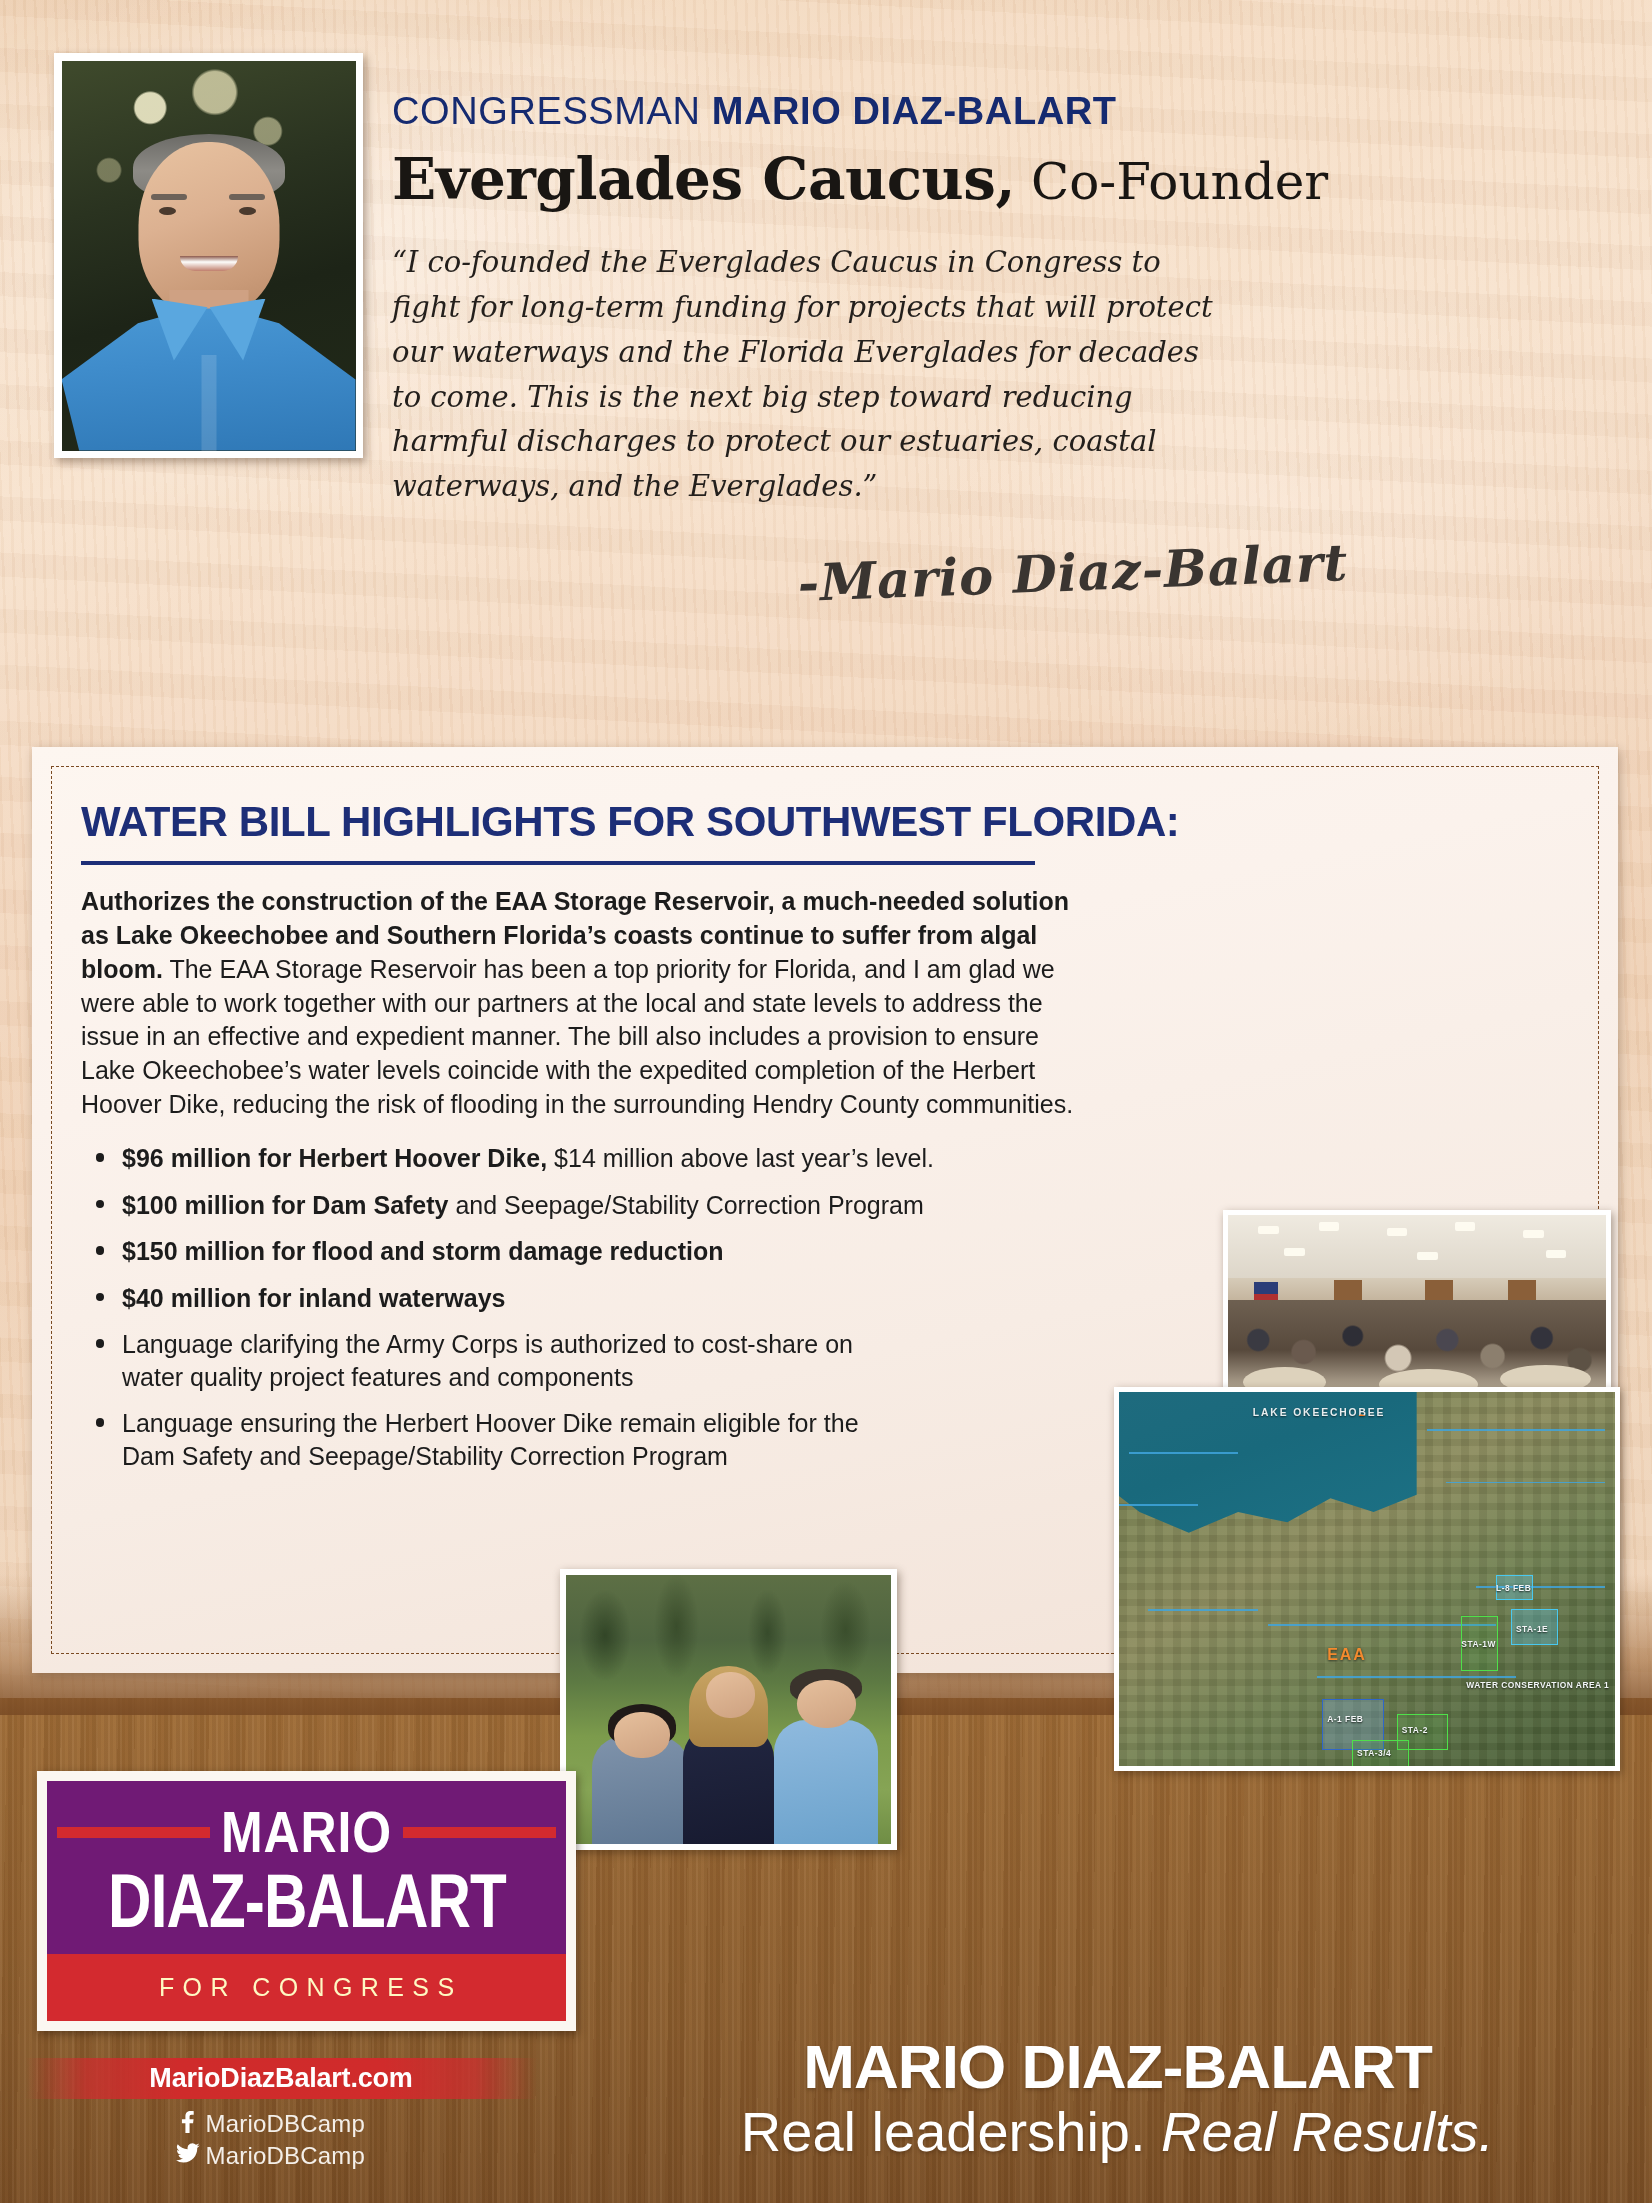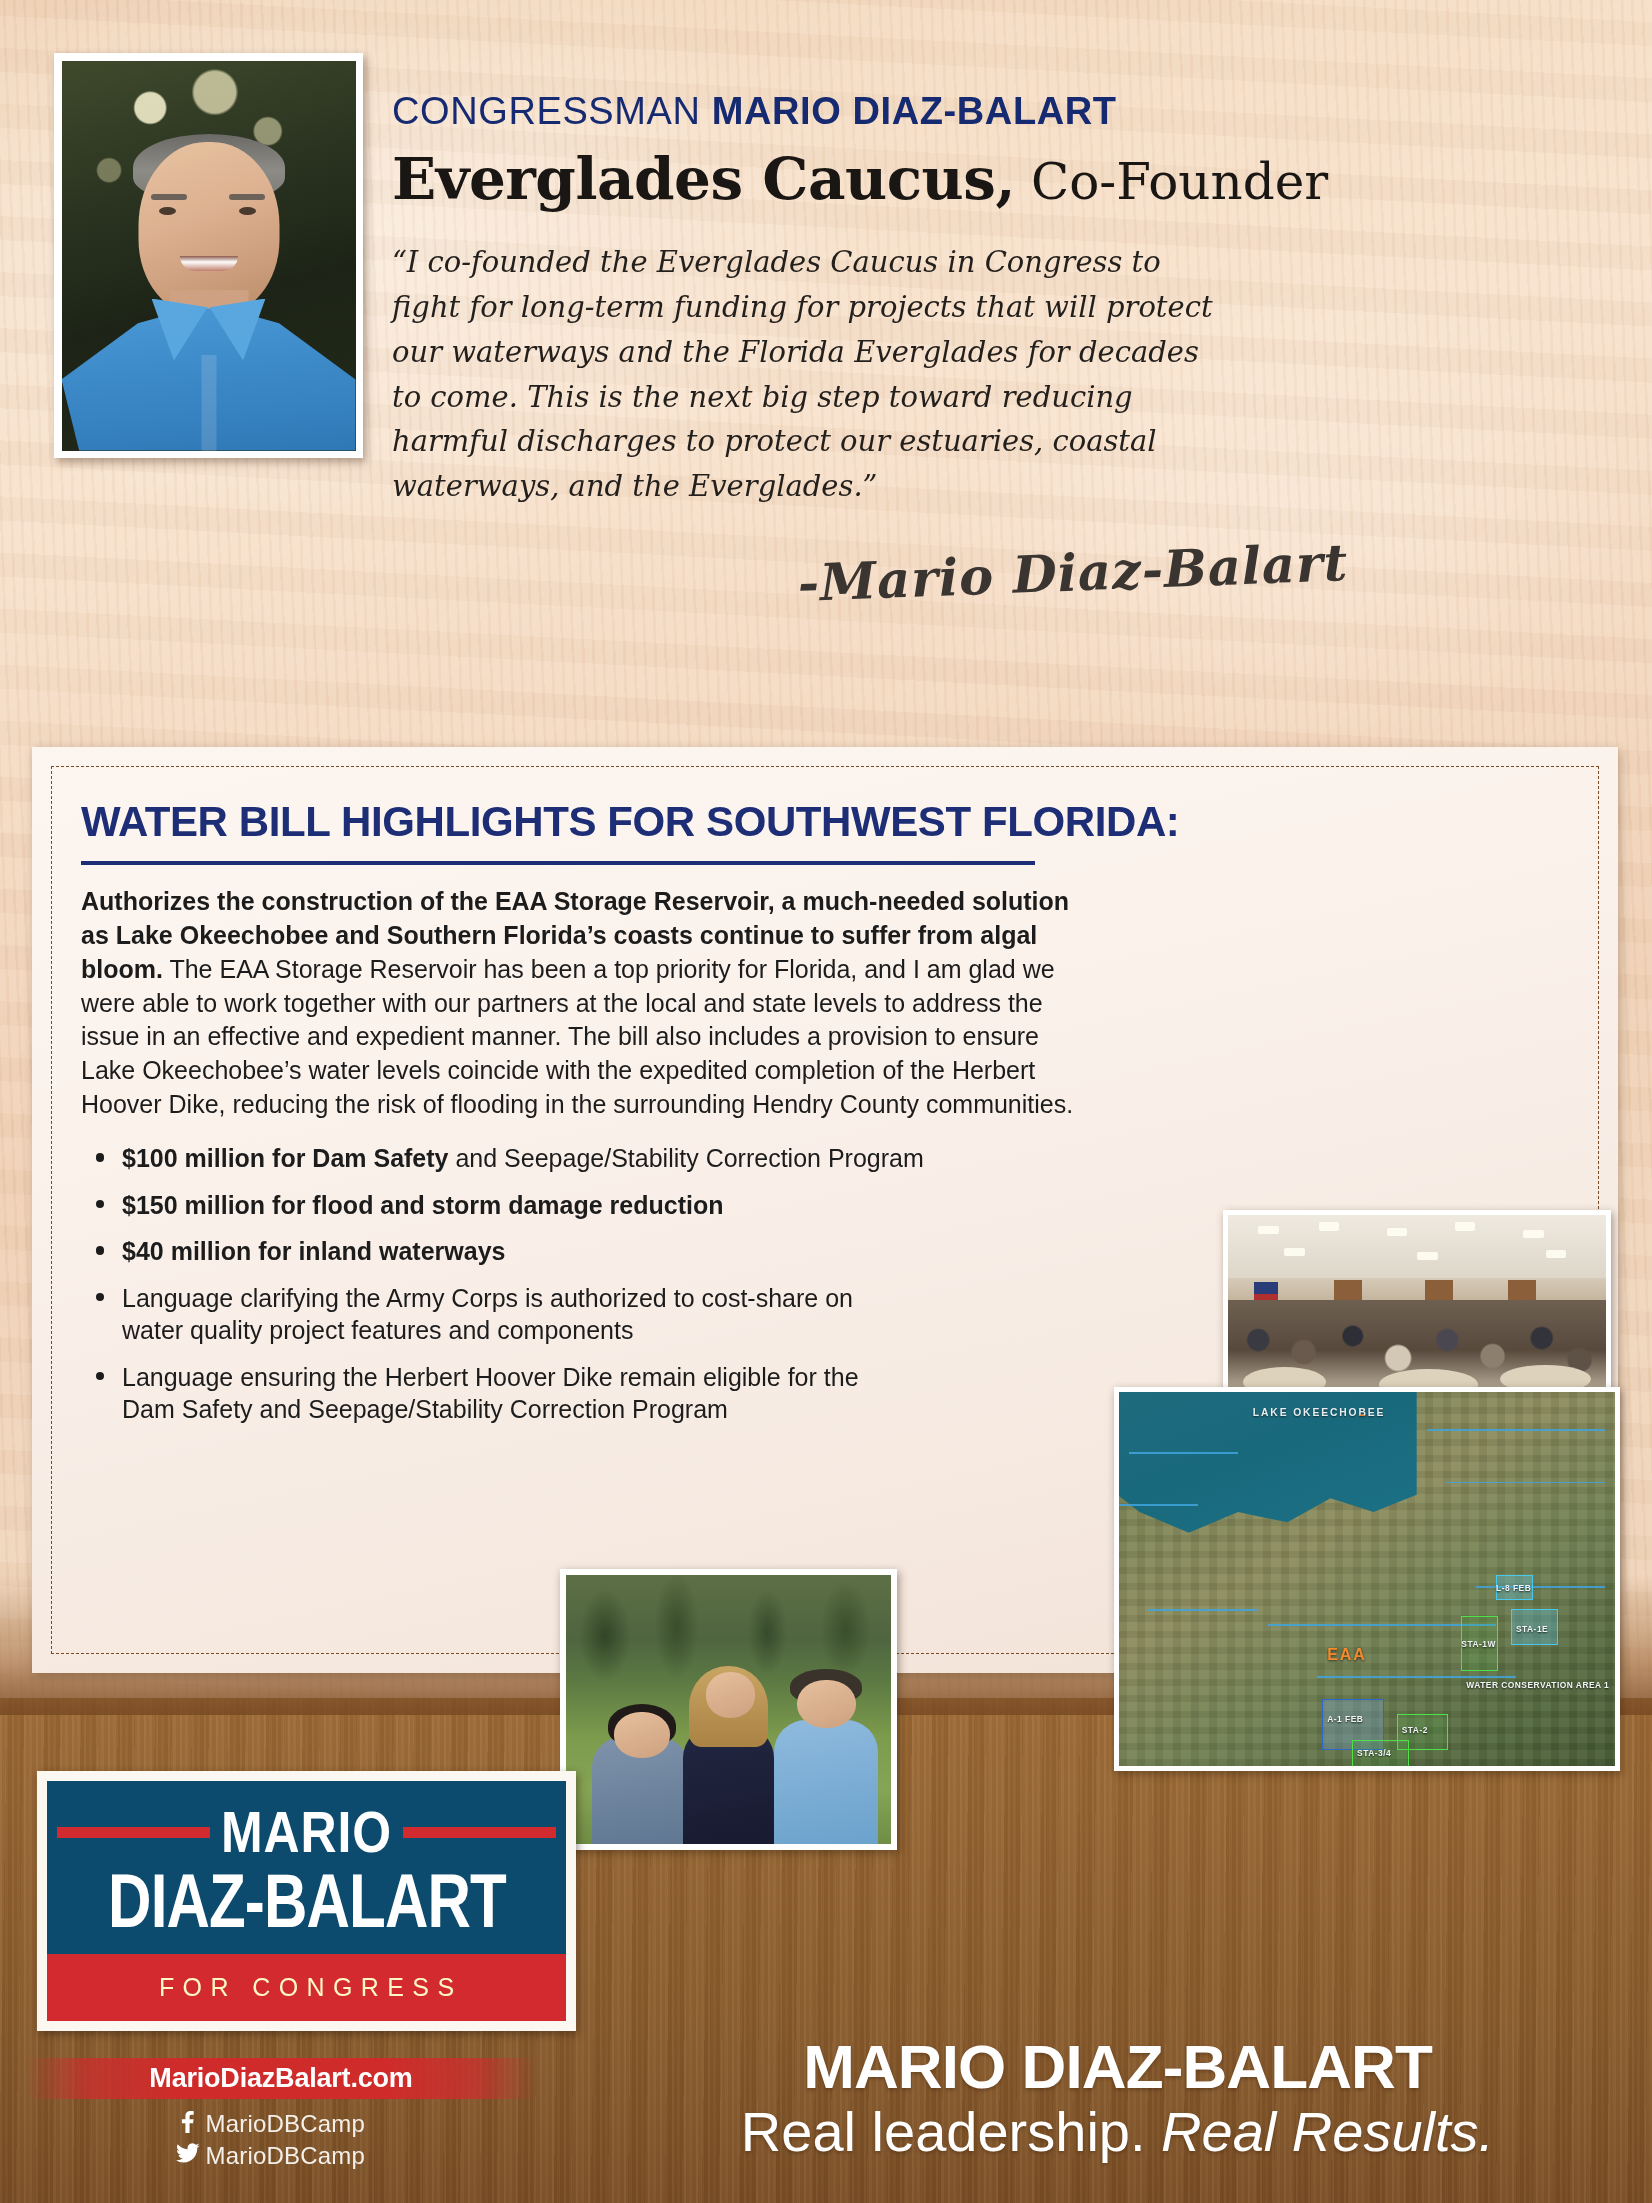--- a/index.html
+++ b/index.html
@@ -239,21 +239,21 @@
   .fam-body{position:absolute;border-radius:32px 32px 0 0;}
 
   
   .logo{
     position:absolute;left:37px;top:1771px;width:539px;height:260px;
     background:#fbf7f1;padding:10.3px;box-sizing:border-box;
     box-shadow:1.9px 2.8px 8.4px rgba(40,22,8,.45);
   }
   .logo-inner{width:100%;height:100%;display:flex;flex-direction:column;}
   .logo-blue{
-    flex:0 0 72%;background:#0c4a6e;position:relative;
+    flex:0 0 72%;background:#701a75;position:relative;
     display:flex;flex-direction:column;align-items:center;justify-content:center;
   }
   .logo-mario-row{
     display:flex;align-items:center;justify-content:center;
     width:100%;margin-top:3.7px;
   }
   .logo-bar{height:11.2px;background:#d32a2f;flex:1;}
   .logo-bar.l{margin-right:11.2px;margin-left:9.4px;}
   .logo-bar.r{margin-left:11.2px;margin-right:9.4px;}
   .logo-mario{
@@ -347,20 +347,21 @@
 
 <div class="panel">
   <div class="panel-dash"></div>
   <div class="panel-inner">
     <div class="panel-h2">WATER BILL HIGHLIGHTS FOR SOUTHWEST FLORIDA:</div>
     <div class="panel-rule"></div>
     <div class="panel-p">
       <b>Authorizes the construction of the EAA Storage Reservoir, a much-needed solution as Lake Okeechobee and Southern Florida’s coasts continue to suffer from algal bloom.</b><span> The EAA Storage Reservoir has been a top priority for Florida, and I am glad we were able to work together with our partners at the local and state levels to address the issue in an effective and expedient manner. The bill also includes a provision to ensure Lake Okeechobee’s water levels coincide with the expedited completion of the Herbert Hoover Dike, reducing the risk of flooding in the surrounding Hendry County communities.</span>
     </div>
     <ul class="bullets">
+      <li class="b-w1"><span class="dot"></span><b>$96 million for Herbert Hoover Dike,</b><span> $14 million above last year’s level.</span></li>
       <li class="b-w1"><span class="dot"></span><b>$100 million for Dam Safety</b><span> and Seepage/Stability Correction Program</span></li>
       <li class="b-w1"><span class="dot"></span><b>$150 million for flood and storm damage reduction</b><span></span></li>
       <li class="b-w1"><span class="dot"></span><b>$40 million for inland waterways</b><span></span></li>
       <li class="b-w2"><span class="dot"></span><b></b><span>Language clarifying the Army Corps is authorized to cost-share on water quality project features and components</span></li>
       <li class="b-w2"><span class="dot"></span><b></b><span>Language ensuring the Herbert Hoover Dike remain eligible for the Dam Safety and Seepage/Stability Correction Program</span></li>
     </ul>
   </div>
 </div>
 
 <div class="photo ph-meeting">

